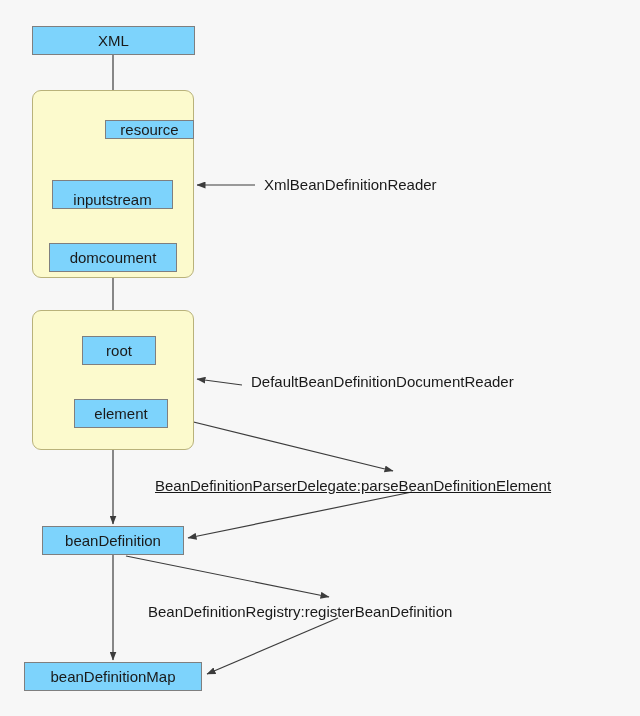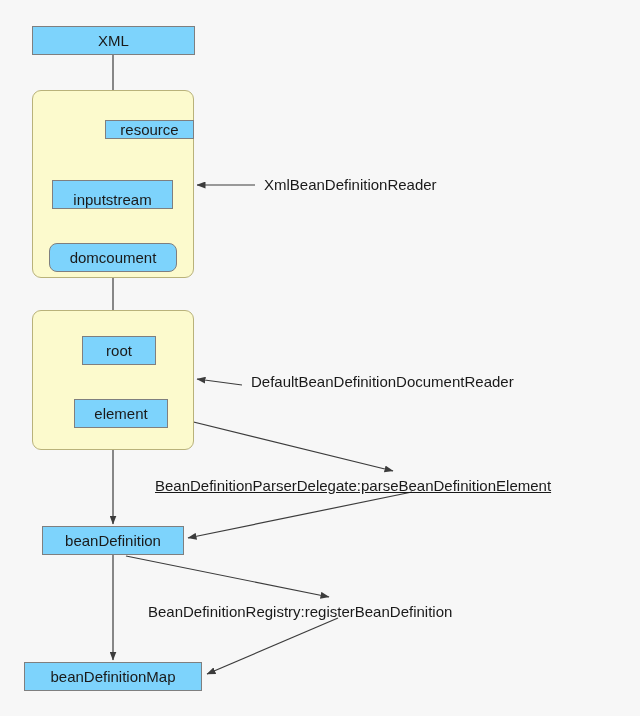--- a/index.html
+++ b/index.html
@@ -105,21 +105,21 @@
   </div>
 
   <div class="node-box" style="left:69px; top:120px; width:89px; height:19px;margin-left:36px;">
     <span>resource</span>
   </div>
 
   <div class="node-box" style="left:52px; top:180px; width:121px; height:29px;align-items:flex-end;">
     <span>inputstream</span>
   </div>
 
-  <div class="node-box" style="left:49px; top:243px; width:128px; height:29px;border-radius:8px;">
+  <div class="node-box" style="left:49px; top:243px; width:128px; height:29px;">
     <span>domcoument</span>
   </div>
 
   <div class="node-box" style="left:82px; top:336px; width:74px; height:29px;">
     <span>root</span>
   </div>
 
   <div class="node-box" style="left:66px; top:399px; width:94px; height:29px;margin-left:8px;">
     <span>element</span>
   </div>

